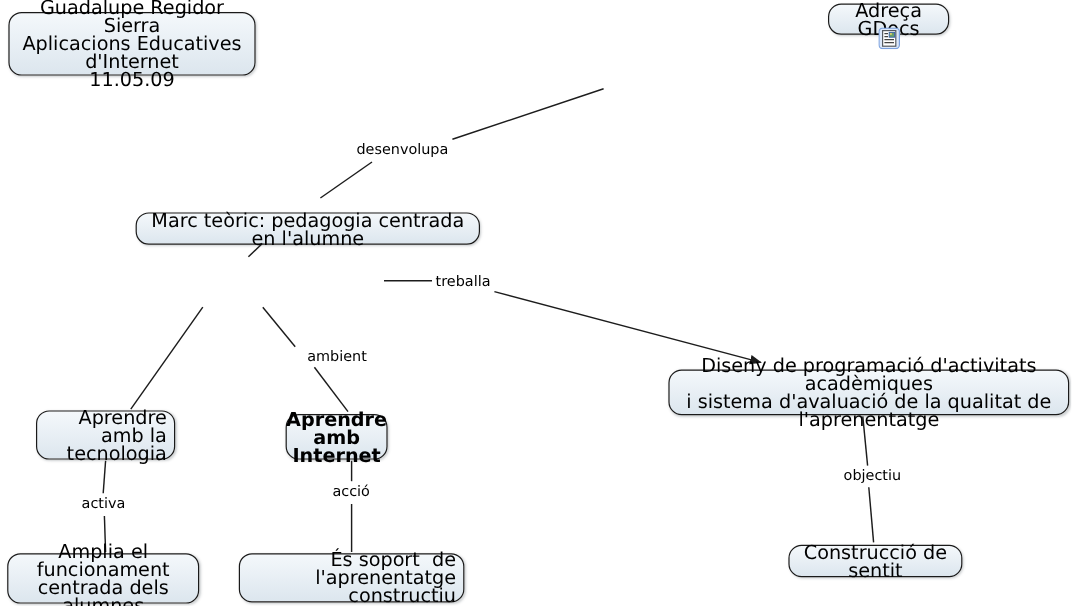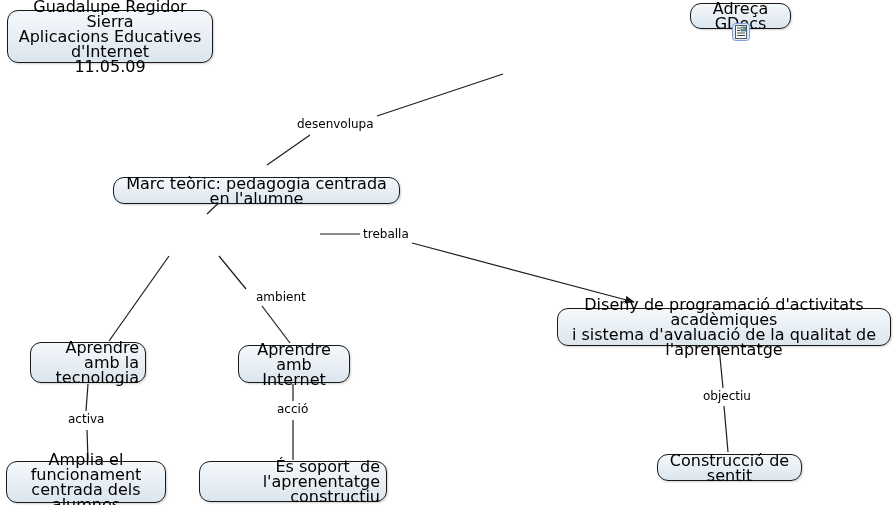--- a/index.html
+++ b/index.html
@@ -51,21 +51,21 @@
     cursor: default;
   }
   
   #n-author       { left: 7px;   top: 10px;  width: 206px; height: 53px; }
   #n-adreca       { left: 690px; top: 3px;   width: 101px; height: 26px; }
   #n-model        { left: 456px; top: 47px;  width: 152px; height: 27px; }
   #n-marc         { left: 113px; top: 166px; width: 287px; height: 27px; margin-top: 11px; }
   #n-aprenentatge { left: 97px;  top: 215px; width: 222px; height: 40px; }
   #n-diseny       { left: 557px; top: 308px; width: 334px; height: 38px; }
   #n-aprendre-tec { left: 30px;  top: 342px; width: 116px; height: 41px; text-align: right; }
-  #n-aprendre-int { left: 238px; top: 345px; width: 112px; height: 38px; }
+  #n-aprendre-int { left: 238px; top: 345px; width: 85px; height: 38px; font-weight: bold; }
   #n-amplia       { left: 6px;   top: 461px; width: 160px; height: 42px; }
   #n-es-soport    { left: 199px; top: 461px; width: 188px; height: 41px; text-align: right; }
   #n-construccio  { left: 657px; top: 454px; width: 145px; height: 27px; }
   
   #l-desenvolupa { left: 297px; top: 117px; }
   #l-treballa    { left: 363px; top: 227px; }
   #l-ambient     { left: 225px; top: 290px; margin-left: 31px; }
   #l-activa      { left: 68px;  top: 412px; }
   #l-accio       { left: 277px; top: 402px; }
   #l-objectiu    { left: 703px; top: 389px; }

